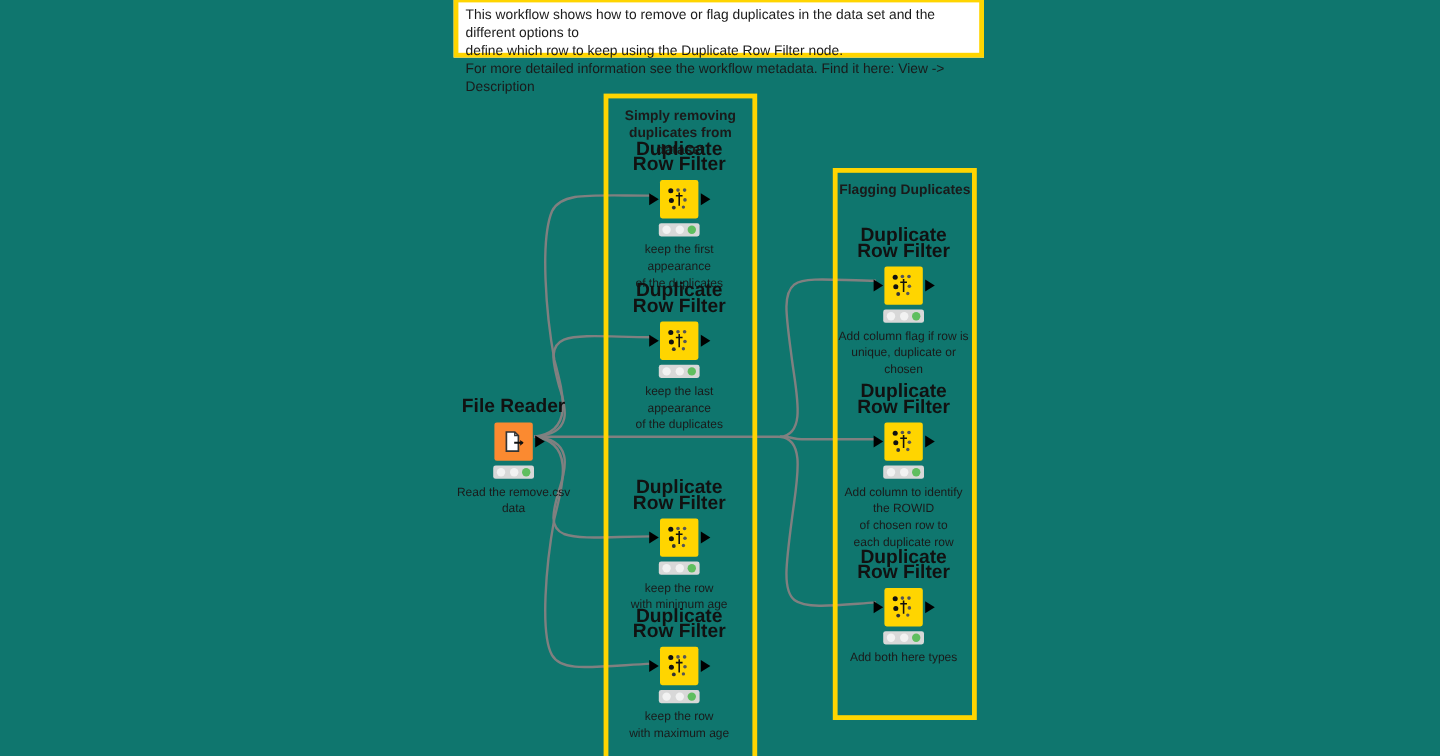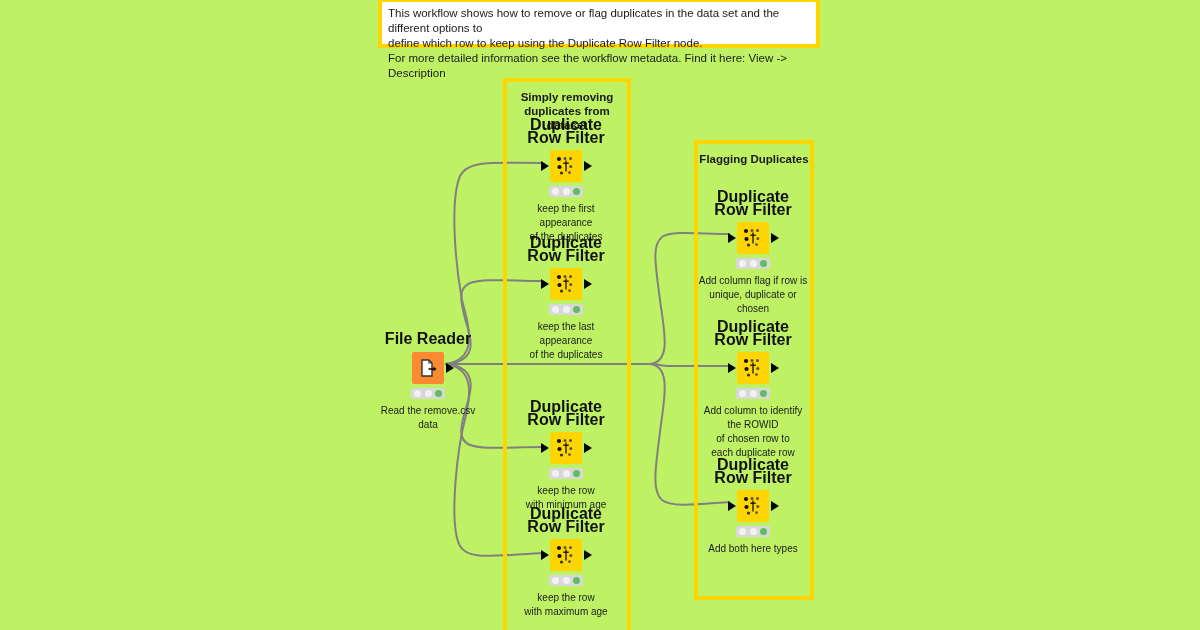--- a/index.html
+++ b/index.html
@@ -10,21 +10,21 @@
   }
   body {
     font-family: "Liberation Sans", sans-serif;
     color: #1a1a1a;
     -webkit-font-smoothing: antialiased;
   }
   #canvas {
     position: relative;
     width: 1200px;
     height: 630px;
-    background: #bef264;
+    background: #0f766e;
     overflow: hidden;
   }
 
   
   #edges {
     position: absolute;
     left: 0; top: 0;
     width: 1200px;
     height: 630px;
     pointer-events: none;

